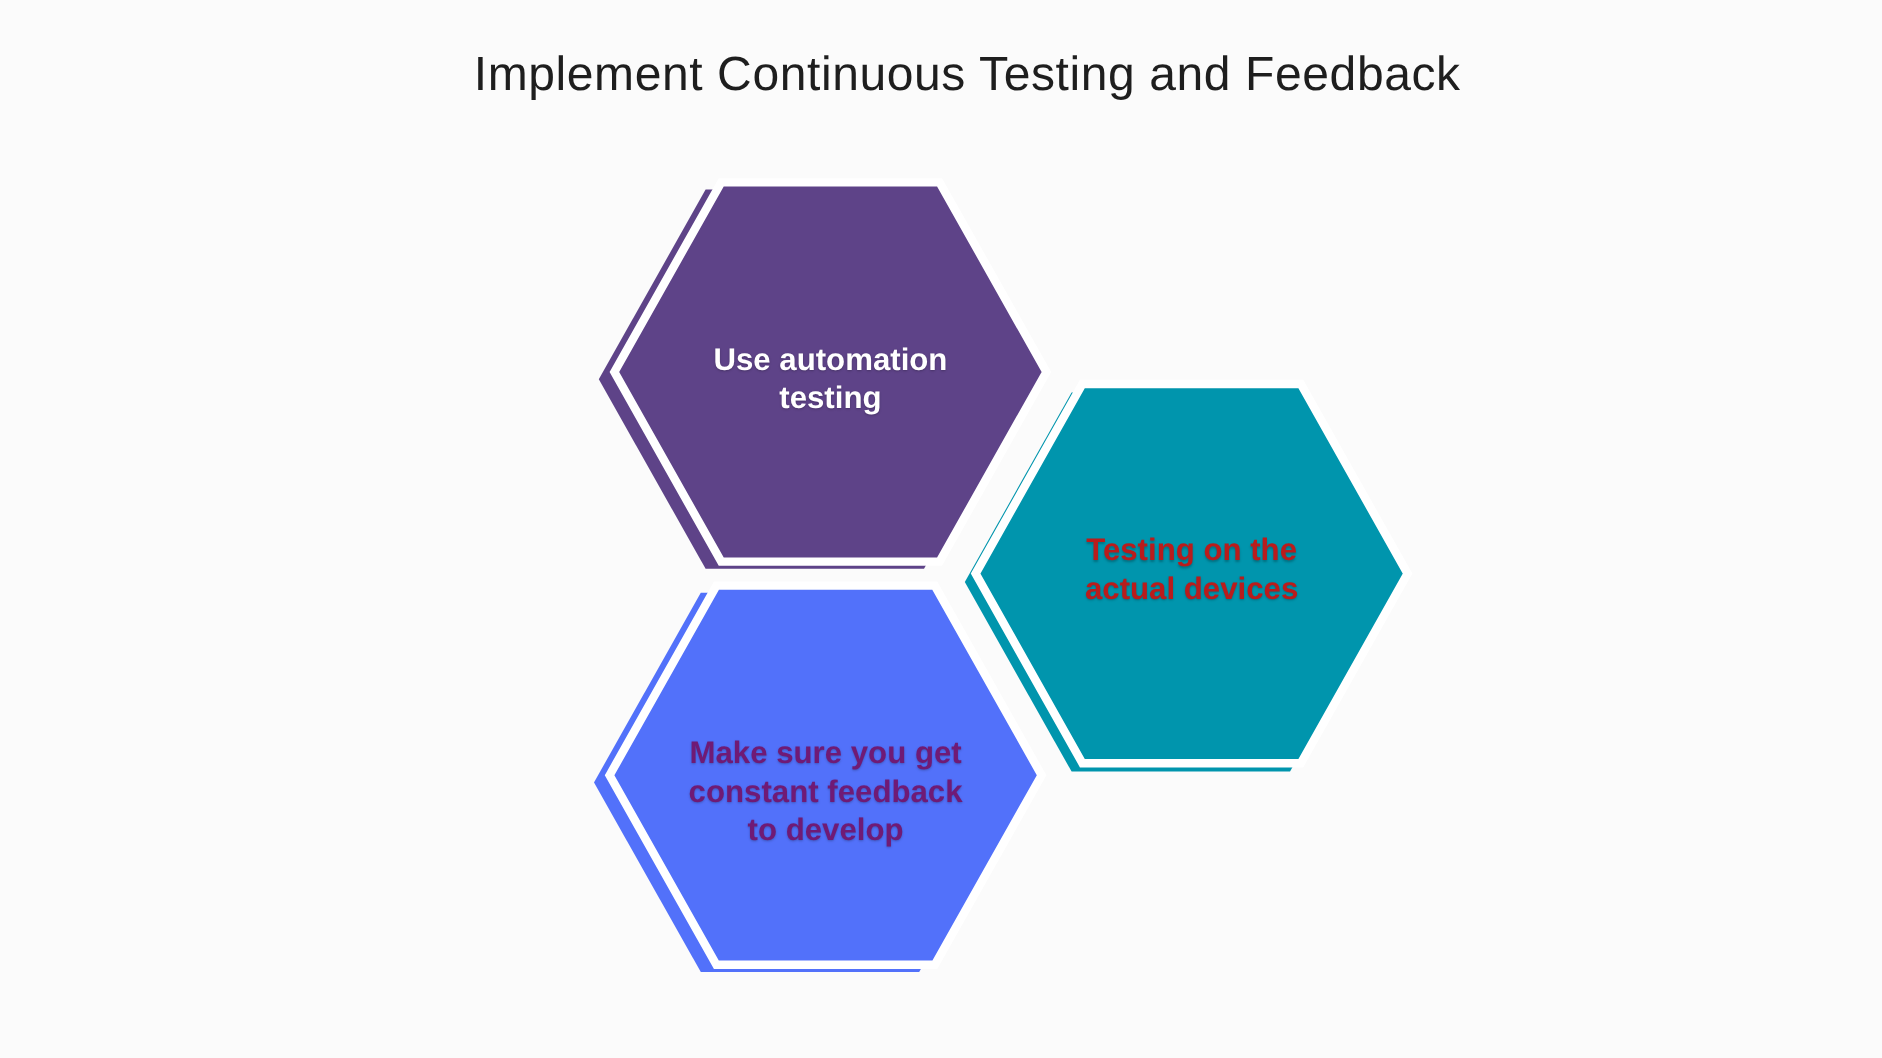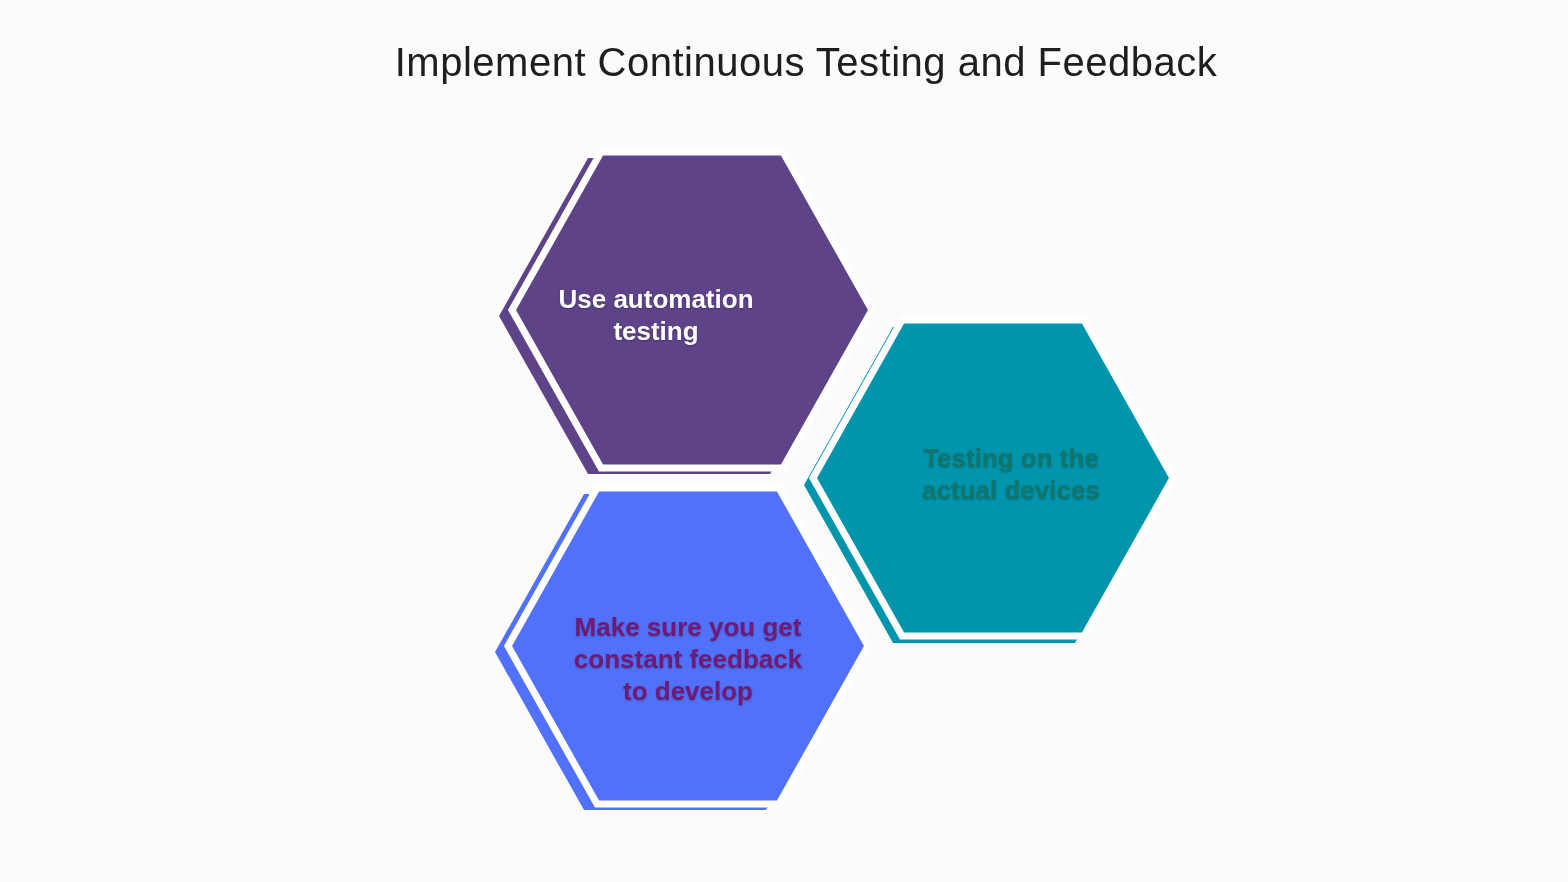--- a/index.html
+++ b/index.html
@@ -66,23 +66,23 @@
     <g>
         <polygon points="804,485 893,327 1075,327 1164,485 1075,643 893,643" fill="#0095ad"></polygon>
         <polygon points="813,478 902,320 1084,320 1173,478 1084,636 902,636" fill="#0095ad" stroke="#ffffff" stroke-width="7" stroke-linejoin="miter"></polygon>
       </g>
     <g>
         <polygon points="495,652 584,494 766,494 855,652 766,810 584,810" fill="#5271fa"></polygon>
         <polygon points="508,646 597,488 779,488 868,646 779,804 597,804" fill="#5271fa" stroke="#ffffff" stroke-width="7" stroke-linejoin="miter"></polygon>
       </g>
   </svg>
 
-  <div class="hex-label" style="left: 656px; top: 315px; color: rgb(255, 255, 255);">Use automation
+  <div class="hex-label" style="left: 692px; top: 315px; color: rgb(255, 255, 255);">Use automation
 testing</div>
 
-  <div class="hex-label" style="left: 993px; top: 474px; color: #0f766e; margin-left: 18px;">Testing on the
+  <div class="hex-label" style="left: 993px; top: 474px; color: #b91c1c;">Testing on the
 actual devices</div>
 
   <div class="hex-label" style="left: 688px; top: 659px; color: #701a75;">Make sure you get
 constant feedback
 to develop</div>
 
 </div>
 
 </body></html>

